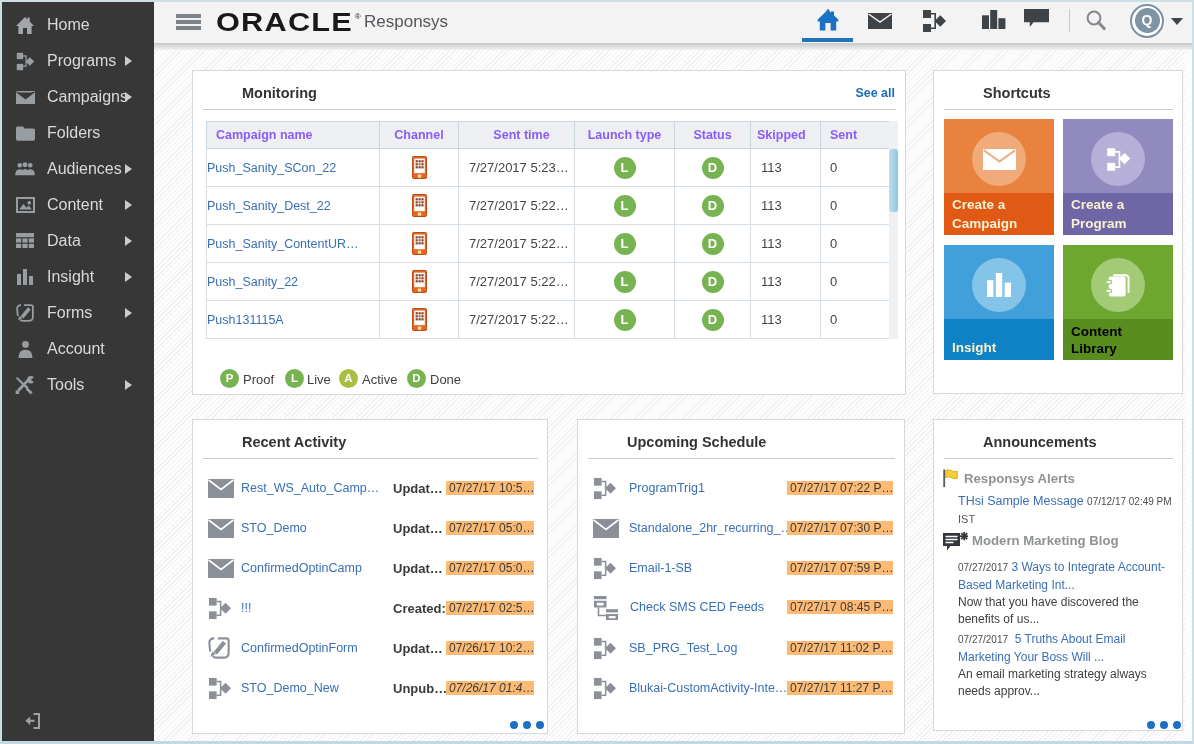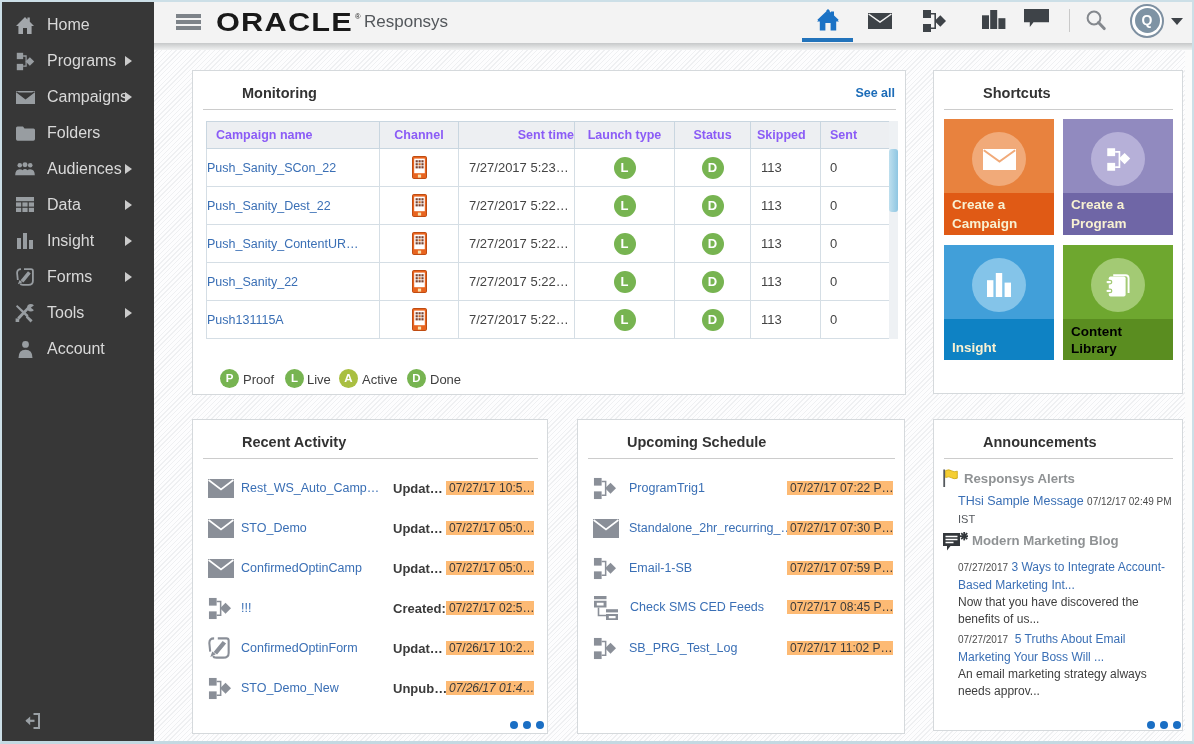--- a/index.html
+++ b/index.html
@@ -123,20 +123,29 @@
               <circle cx="16" cy="3" r="2.4"></circle>
               <path d="M0.2 13.5 Q0.2 7.2 5 7.2 Q7 7.2 8 8.4 Q9 7 10.5 7 Q12 7 13 8.4 Q14 7.2 16 7.2 Q20.8 7.2 20.8 13.5 Z"></path>
             </g>
           </svg>
   </span>
         <span class="lbl">Audiences</span>
         <span class="arr"></span>
       </div>
   <div class="nav-item">
         <span class="ic">
+    <svg width="19" height="16" viewBox="0 0 19 16">
+            <path fill="#989da1" d="M0 0 H19 V16 H0 Z M2 2 V14 H17 V2 Z M3.2 12.6 L7.5 7 L10.5 10.8 L12.8 8.4 L15.8 12.6 Z M13.2 4 A1.8 1.8 0 1 0 13.3 4 Z" fill-rule="evenodd"></path>
+          </svg>
+  </span>
+        <span class="lbl">Content</span>
+        <span class="arr"></span>
+      </div>
+  <div class="nav-item">
+        <span class="ic">
     <svg width="18" height="16" viewBox="0 0 18 16">
             <g fill="#989da1">
               <rect x="0" y="0" width="18" height="4.2"></rect>
               <rect x="0" y="5.4" width="5.2" height="4.2"></rect>
               <rect x="6.4" y="5.4" width="5.2" height="4.2"></rect>
               <rect x="12.8" y="5.4" width="5.2" height="4.2"></rect>
               <rect x="0" y="10.8" width="5.2" height="4.2"></rect>
               <rect x="6.4" y="10.8" width="5.2" height="4.2"></rect>
               <rect x="12.8" y="10.8" width="5.2" height="4.2"></rect>
             </g>
@@ -163,44 +172,44 @@
     <svg width="18" height="18" viewBox="0 0 18 18">
             <path fill="none" stroke="#989da1" stroke-width="1.8" d="M8 1.1 L15 1.1 Q16.9 1.1 16.9 3 L16.9 13 Q16.9 16.9 12.5 16.9 L7 16.9 Q4.6 16.9 4.3 15.5 M1.8 12 L1.1 5 Q1.1 1.1 5 1.1"></path>
             <path fill="#989da1" d="M4.6 12.2 L12 3.2 L14.8 5.4 L7.4 14.4 Z M1.9 16.3 L3.5 11.9 L6.4 14.2 Z"></path>
           </svg>
   </span>
         <span class="lbl">Forms</span>
         <span class="arr"></span>
       </div>
   <div class="nav-item">
         <span class="ic">
+    <svg width="15" height="17" viewBox="0 0 15 17">
+            <g fill="#989da1">
+              <circle cx="7.5" cy="3.4" r="3.4"></circle>
+              <path d="M0.5 17 Q0.5 8.8 7.5 8.8 Q14.5 8.8 14.5 17 Z"></path>
+            </g>
+          </svg>
+  </span>
+        <span class="lbl">Account</span>
+      </div>
+  <div class="nav-item">
+        <span class="ic">
     <svg width="20" height="19" viewBox="0 0 20 19">
             <g fill="#989da1">
               <path d="M2.2 1 L13.6 11.2 L11.8 13.2 L1 2.4 Z"></path>
               <path d="M12.4 11.6 L17.6 16.2 L15.6 18.4 L10.8 13.4 Z"></path>
               <path d="M14.6 4.6 L4.4 15.6 L2.2 13.6 L12.6 2.8 Z"></path>
               <circle cx="15.8" cy="3.8" r="3.7"></circle>
               <rect x="0.6" y="14.4" width="3.6" height="3.6"></rect>
             </g>
             <path d="M15.8 3.8 L20 0.6 L20 7 Z" fill="#373737"></path>
           </svg>
   </span>
         <span class="lbl">Tools</span>
         <span class="arr"></span>
-      </div>
-  <div class="nav-item">
-        <span class="ic">
-    <svg width="15" height="17" viewBox="0 0 15 17">
-            <g fill="#989da1">
-              <circle cx="7.5" cy="3.4" r="3.4"></circle>
-              <path d="M0.5 17 Q0.5 8.8 7.5 8.8 Q14.5 8.8 14.5 17 Z"></path>
-            </g>
-          </svg>
-  </span>
-        <span class="lbl">Account</span>
       </div>
 </div>
 <span class="exit-ic">
   <svg width="15" height="16" viewBox="0 0 15 16">
         <g fill="none" stroke="#9aa0a5" stroke-width="2">
           <path d="M8.5 1 L14 1 L14 15 L8.5 15"></path>
           <path d="M1.5 7.8 L9.5 7.8" stroke-width="2.2"></path>
         </g>
         <path fill="#9aa0a5" d="M5.2 3.4 L5.2 12.2 L0.4 7.8 Z"></path>
       </svg>
@@ -281,21 +290,21 @@
         <col style="width:116px">
         <col style="width:100px">
         <col style="width:76px">
         <col style="width:70px">
         <col style="width:69px">
       </colgroup>
     <tbody>
         <tr class="mh">
           <th style="text-align:left; padding-left:9px;">Campaign name</th>
           <th>Channel</th>
-          <th style="text-align:right; padding-left:10px;">Sent time</th>
+          <th style="text-align:center; padding-left:10px;">Sent time</th>
           <th>Launch type</th>
           <th>Status</th>
           <th style="text-align:left; padding-left:6px;">Skipped</th>
           <th style="text-align:left; padding-left:9px;">Sent</th>
         </tr>
     <tr>
           <td class="cl"><a class="lk">Push_Sanity_SCon_22</a></td>
           <td class="cc"><svg width="15" height="23" viewBox="0 0 15 23" style="vertical-align:middle;">
               <rect x="0.5" y="0.5" width="14" height="22" rx="1.2" fill="#e8641f" stroke="#bf4c12" stroke-width="1"></rect>
               <rect x="2.2" y="2.6" width="10.6" height="14.6" fill="#fff"></rect>
@@ -608,20 +617,32 @@
         <g fill="#8a8f98">
           <rect x="1" y="1" width="8" height="8"></rect>
           <rect x="1" y="15" width="8" height="8"></rect>
           <path d="M9 3.8 L14 3.8 L14 19.8 L9 19.8 L9 18.2 L12.4 18.2 L12.4 5.4 L9 5.4 Z"></path>
           <path d="M12.6 11.8 L18.3 6.1 L24 11.8 L18.3 17.5 Z"></path>
         </g>
       </svg>
     <span class="nm" style="margin-left:13px;">SB_PRG_Test_Log</span>
     <span class="tm" style="left:194px;">07/27/17 11:02 P…</span>
   </div>
+  <div class="litem" style="left:15px; top:256px; width:300px; height:24px;">
+    <svg width="23" height="23" viewBox="0 0 24 24">
+        <g fill="#8a8f98">
+          <rect x="1" y="1" width="8" height="8"></rect>
+          <rect x="1" y="15" width="8" height="8"></rect>
+          <path d="M9 3.8 L14 3.8 L14 19.8 L9 19.8 L9 18.2 L12.4 18.2 L12.4 5.4 L9 5.4 Z"></path>
+          <path d="M12.6 11.8 L18.3 6.1 L24 11.8 L18.3 17.5 Z"></path>
+        </g>
+      </svg>
+    <span class="nm" style="margin-left:13px;">Blukai-CustomActivity-Inte…</span>
+    <span class="tm" style="left:194px;">07/27/17 11:27 P…</span>
+  </div>
 </div>
 
 <div class="card" id="card-ann" style="left:933px; top:419px; width:250px; height:312px;">
   <h2>Announcements</h2>
   <div class="divider"></div>
   <span style="position:absolute; left:9px; top:49px;">
     <svg width="15" height="18" viewBox="0 0 15 18">
         <path d="M1.2 0.5 L1.2 18" stroke="#55595e" stroke-width="1.8"></path>
         <path fill="#f5ce33" stroke="#caa40f" stroke-width="0.8" d="M2.6 1.5 Q6 0 8.6 1.8 Q11 3.4 14.3 2.2 L14.3 9.2 Q11 10.4 8.6 8.8 Q6 7 2.6 8.5 Z"></path>
       </svg>

